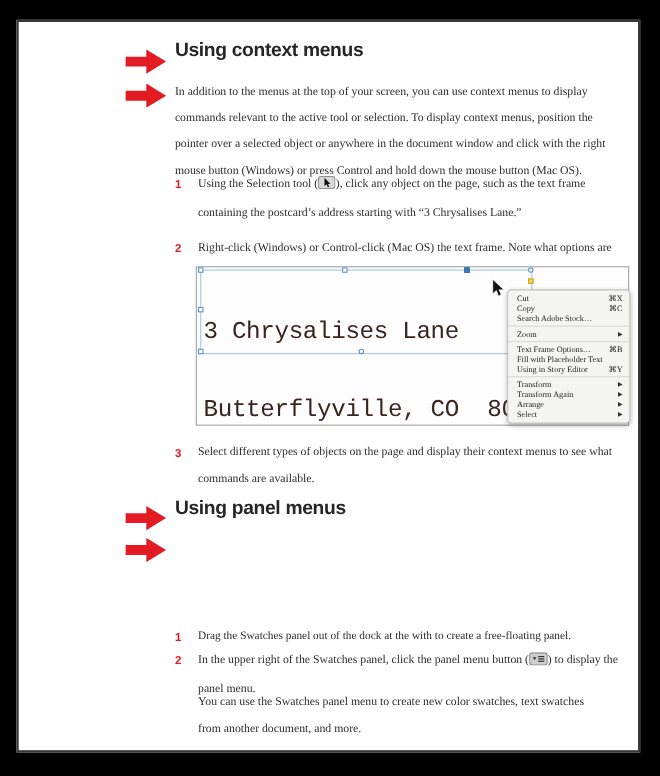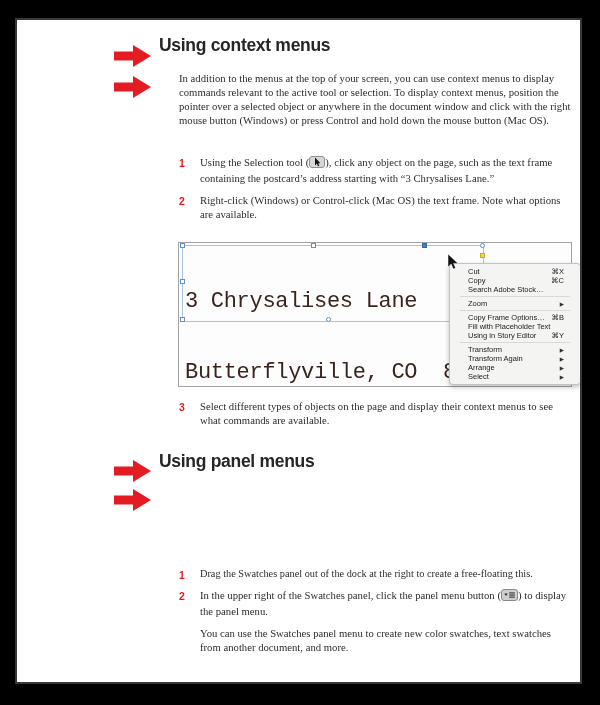--- a/index.html
+++ b/index.html
@@ -11,23 +11,22 @@
     position:absolute;left:15px;top:18px;width:567px;height:666px;
     background:#fff;border:2px solid #383838;box-sizing:border-box;
     overflow:hidden;
   }
   .abs{position:absolute;}
   .h1{
     font-family:"Liberation Sans", sans-serif;font-weight:bold;
     font-size:17.5px;color:#262626;letter-spacing:-0.3px;
   }
   .body-text{
-    font-family:"Liberation Serif", serif;font-size:10.7px;line-height:14px;
+    font-family:"Liberation Serif", serif;font-size:10.7px;line-height:24px;
     color:#2d2d2d;
-    margin-left:20px;
   }
   .red-arrow{display:block;}
   .step{display:flex;margin-bottom:8px;}
   .step-num{
     flex:none;width:21px;font-family:"Liberation Sans", sans-serif;
     font-weight:bold;font-size:10.5px;color:#e31b23;padding-top:1px;
   }
   .step-text{flex:1;}
   .fit{white-space:nowrap;font-size:10.3px;}
   .inline-icon{display:inline-block;vertical-align:-2px;}
@@ -46,24 +45,24 @@
     color:#3b241e;letter-spacing:-0.3px;white-space:pre;
   }
   .hdl{
     position:absolute;width:5px;height:5px;background:#fff;
     border:1px solid #5b93c8;box-sizing:border-box;z-index:2;
   }
   .hdl.filled{background:#3f7fc1;border-color:#2e6aa8;}
   .hdl.circle{border-radius:50%;}
   .hdl.yellow{background:#f0d84a;border-color:#c9a91f;}
   .menu{
-    position:absolute;left:270px;top:20px;width:110px;z-index:4;
+    position:absolute;left:282px;top:20px;width:110px;z-index:4;
     background:#f4f4f2;border:1px solid #c2c2c0;border-radius:4px;
-    box-shadow:0 2px 5px rgba(0,0,0,0.25);padding:3px 10px;
-    font-family:Liberation Sans, sans-serif;font-size:7.5px;color:#222;
+    box-shadow:0 2px 5px rgba(0,0,0,0.25);padding:3px 0;
+    font-family:Liberation Serif, serif;font-size:7.5px;color:#222;
   }
   .mi{height:9px;display:flex;align-items:center;justify-content:space-between;
       padding:0 6px 0 8px;}
   .mi-right{color:#222;}
   .mi-right.arrow{font-size:5.5px;color:#333;}
   .msep{border-top:1px solid #d9d9d7;margin:2px 0;}
   .cursor{position:absolute;left:268px;top:11px;z-index:5;}
 </style>
 </head>
 <body>
@@ -133,21 +132,21 @@
         <span>Search Adobe Stock…</span>
         <span class="mi-right"></span>
       </div>
       <div class="msep"></div>
       <div class="mi">
         <span>Zoom</span>
         <span class="mi-right arrow">▶</span>
       </div>
       <div class="msep"></div>
       <div class="mi">
-        <span>Copy Frame Options…</span>
+        <span>Text Frame Options…</span>
         <span class="mi-right">⌘B</span>
       </div>
       <div class="mi">
         <span>Fill with Placeholder Text</span>
         <span class="mi-right"></span>
       </div>
       <div class="mi">
         <span>Using in Story Editor</span>
         <span class="mi-right">⌘Y</span>
       </div>
@@ -188,21 +187,21 @@
   <span class="abs red-arrow" style="left:97px;top:469px;">
     <svg width="37" height="22" viewBox="0 0 37 22">
         <path d="M0 6.5 H19 V0 L37 11 L19 22 V15.5 H0 Z" fill="#e31b23"></path>
       </svg>
   </span>
 
 
   <div class="abs" style="left:142px;top:547px;width:420px;">
     <div class="step body-text">
       <span class="step-num">1</span>
-      <span class="step-text fit">Drag the Swatches panel out of the dock at the right to create a free-floating this.</span>
+      <span class="step-text fit">Drag the Swatches panel out of the dock at the with to create a free-floating panel.</span>
     </div>
   </div>
 
   <div class="abs" style="left:142px;top:568px;width:414px;">
     <div class="step body-text">
       <span class="step-num">2</span>
       <span class="step-text"><span>In the upper right of the Swatches panel, click the panel menu button (</span><span class="inline-icon"><svg width="17" height="12" viewBox="0 0 17 12">
               <rect x="0.5" y="0.5" width="16" height="11" rx="2.5" fill="#cfcfcf" stroke="#8a8a8a"></rect>
               <path d="M3.2 4.4 L6.8 4.4 L5 7 Z" fill="#333"></path>
               <rect x="8.2" y="3.4" width="5.6" height="1.1" fill="#333"></rect>

